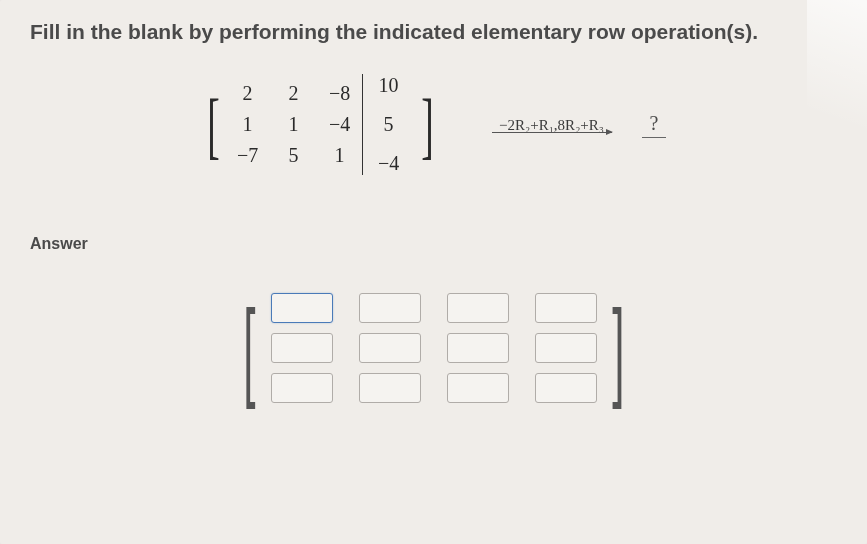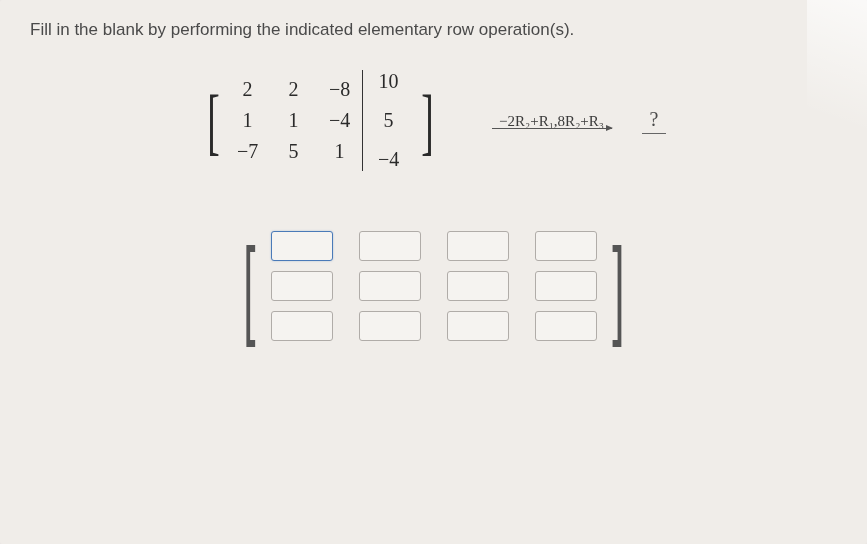--- a/index.html
+++ b/index.html
@@ -15,24 +15,24 @@
       overflow: hidden;
       position: relative;
     }
     .page {
       background: #f0ede9;
       padding: 20px 30px;
       height: 100%;
       border-radius: 2px;
     }
     .question-text {
-      font-size: 17px;
+      font-size: 21px;
       color: #4a4a4a;
       margin-bottom: 30px;
-      font-weight: 400;
+      font-weight: 700;
     }
     .problem-row {
       display: flex;
       align-items: center;
       justify-content: center;
       gap: 20px;
       margin-bottom: 60px;
     }
     .matrix-display {
       display: flex;
@@ -189,20 +189,21 @@
     </div>
 
     <div class="operation-arrow">
       <div class="operation-label">−2R₂+R₁,8R₂+R₃</div>
       <div class="arrow-line"></div>
     </div>
 
     <span class="question-mark">?</span>
   </div>
 
+  <div class="answer-label">Answer</div>
 
   <div class="answer-area">
     <div class="answer-matrix">
       <span class="ans-bracket-left">[</span>
       <div class="answer-grid">
         <input class="answer-input active" style="">
         <input class="answer-input" style="">
         <input class="answer-input" style="">
         <input class="answer-input" style="">
         <input class="answer-input" style="">

